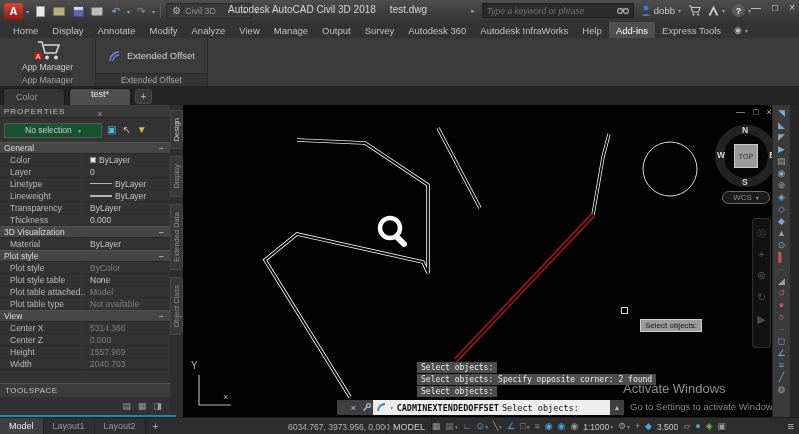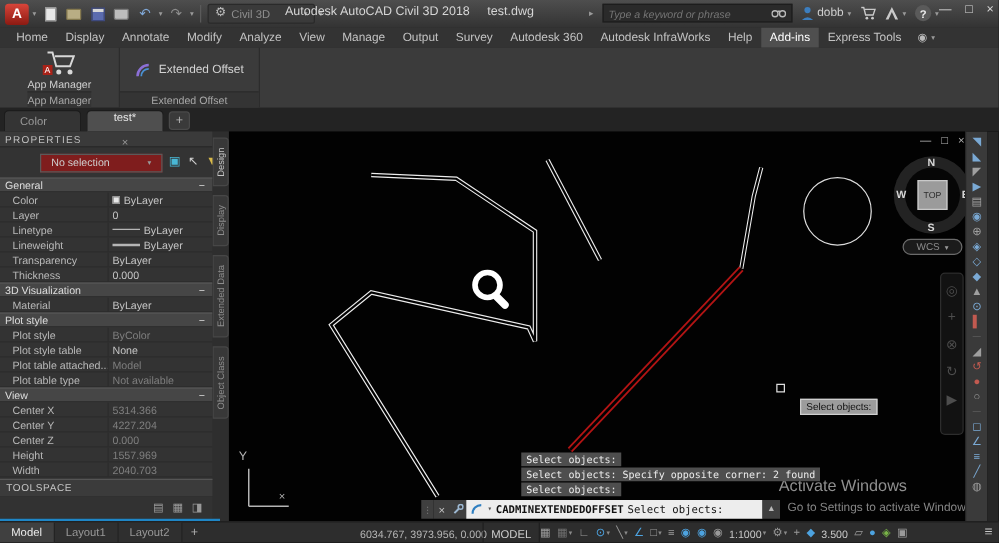--- a/index.html
+++ b/index.html
@@ -62,22 +62,22 @@
   .ftab.active { background:#4f4f4f; color:#e9e9e9;flex-direction:column; }
   .ftab .fclose { color:#9a9a9a; font-size:9px; }
   .ftab-plus { width:17px; height:15px; margin-bottom:1px; background:#3a3a3a; border:1px solid #4a4a4a;
     border-radius:3px; color:#b9b9b9; font-size:10px; display:flex; align-items:center; justify-content:center; }
 
   
   .props { position:absolute; left:0; top:105px; width:170px; height:278px; background:#333; overflow:hidden; z-index:40; }
   .props-title { height:13px; background:#3a3a3a; border-bottom:1px solid #262626; color:#c0c0c0; font-size:8px;
     letter-spacing:1px; display:flex; align-items:center; padding-left:4px; }
   .props-head { height:24px; display:flex; align-items:center; gap:5px; padding:0 4px; }
-  .sel-combo { flex:0 0 98px; height:15px; background:#7f1d1d; border:1px solid #5a5a5a; color:#cfcfcf;
-    font-size:8.5px; display:flex; align-items:center; justify-content:space-between; padding:0 8px;margin-left:28px; }
+  .sel-combo { flex:0 0 98px; height:15px; background:#14532d; border:1px solid #5a5a5a; color:#cfcfcf;
+    font-size:8.5px; display:flex; align-items:center; justify-content:space-between; padding:0 20px; }
   .ph-ic { font-size:10px; line-height:1; }
   .c-cyan { color:#49b8d6; } .c-w { color:#d0d0d0; } .c-y { color:#d8b94a; }
   .psec { height:12px; background:#464646; border-top:1px solid #565656; border-bottom:1px solid #282828;
     color:#dedede; font-size:8.5px; display:flex; align-items:center; justify-content:space-between; padding:0 6px 0 4px; }
   .prow { height:12px; display:flex; align-items:center; font-size:8.5px; border-bottom:1px solid #2d2d2d; }
   .plabel { width:86px; padding-left:10px; color:#b9b9b9; white-space:nowrap; overflow:hidden; }
   .pval { flex:1; height:100%; display:flex; align-items:center; gap:3px; color:#c6c6c6;
     border-left:1px solid #2d2d2d; padding-left:3px; white-space:nowrap; overflow:hidden; }
   .pvtext.dim { color:#7f7f7f; }
   .swatch { width:6px; height:6px; background:#e8e8e8; border:1px solid #8a8a8a; flex:0 0 auto; }
@@ -428,26 +428,20 @@
     </div>
     <div>
 
     <div class="prow">
           <span class="plabel">Center X</span>
           <span class="pval">
             <span class="pvtext dim">5314.366</span>
           </span>
         </div>
         <div class="prow">
-          <span class="plabel">Center Y</span>
-          <span class="pval">
-            <span class="pvtext dim">4227.204</span>
-          </span>
-        </div>
-        <div class="prow">
           <span class="plabel">Center Z</span>
           <span class="pval">
             <span class="pvtext dim">0.000</span>
           </span>
         </div>
         <div class="prow">
           <span class="plabel">Height</span>
           <span class="pval">
             <span class="pvtext dim">1557.969</span>
           </span>

